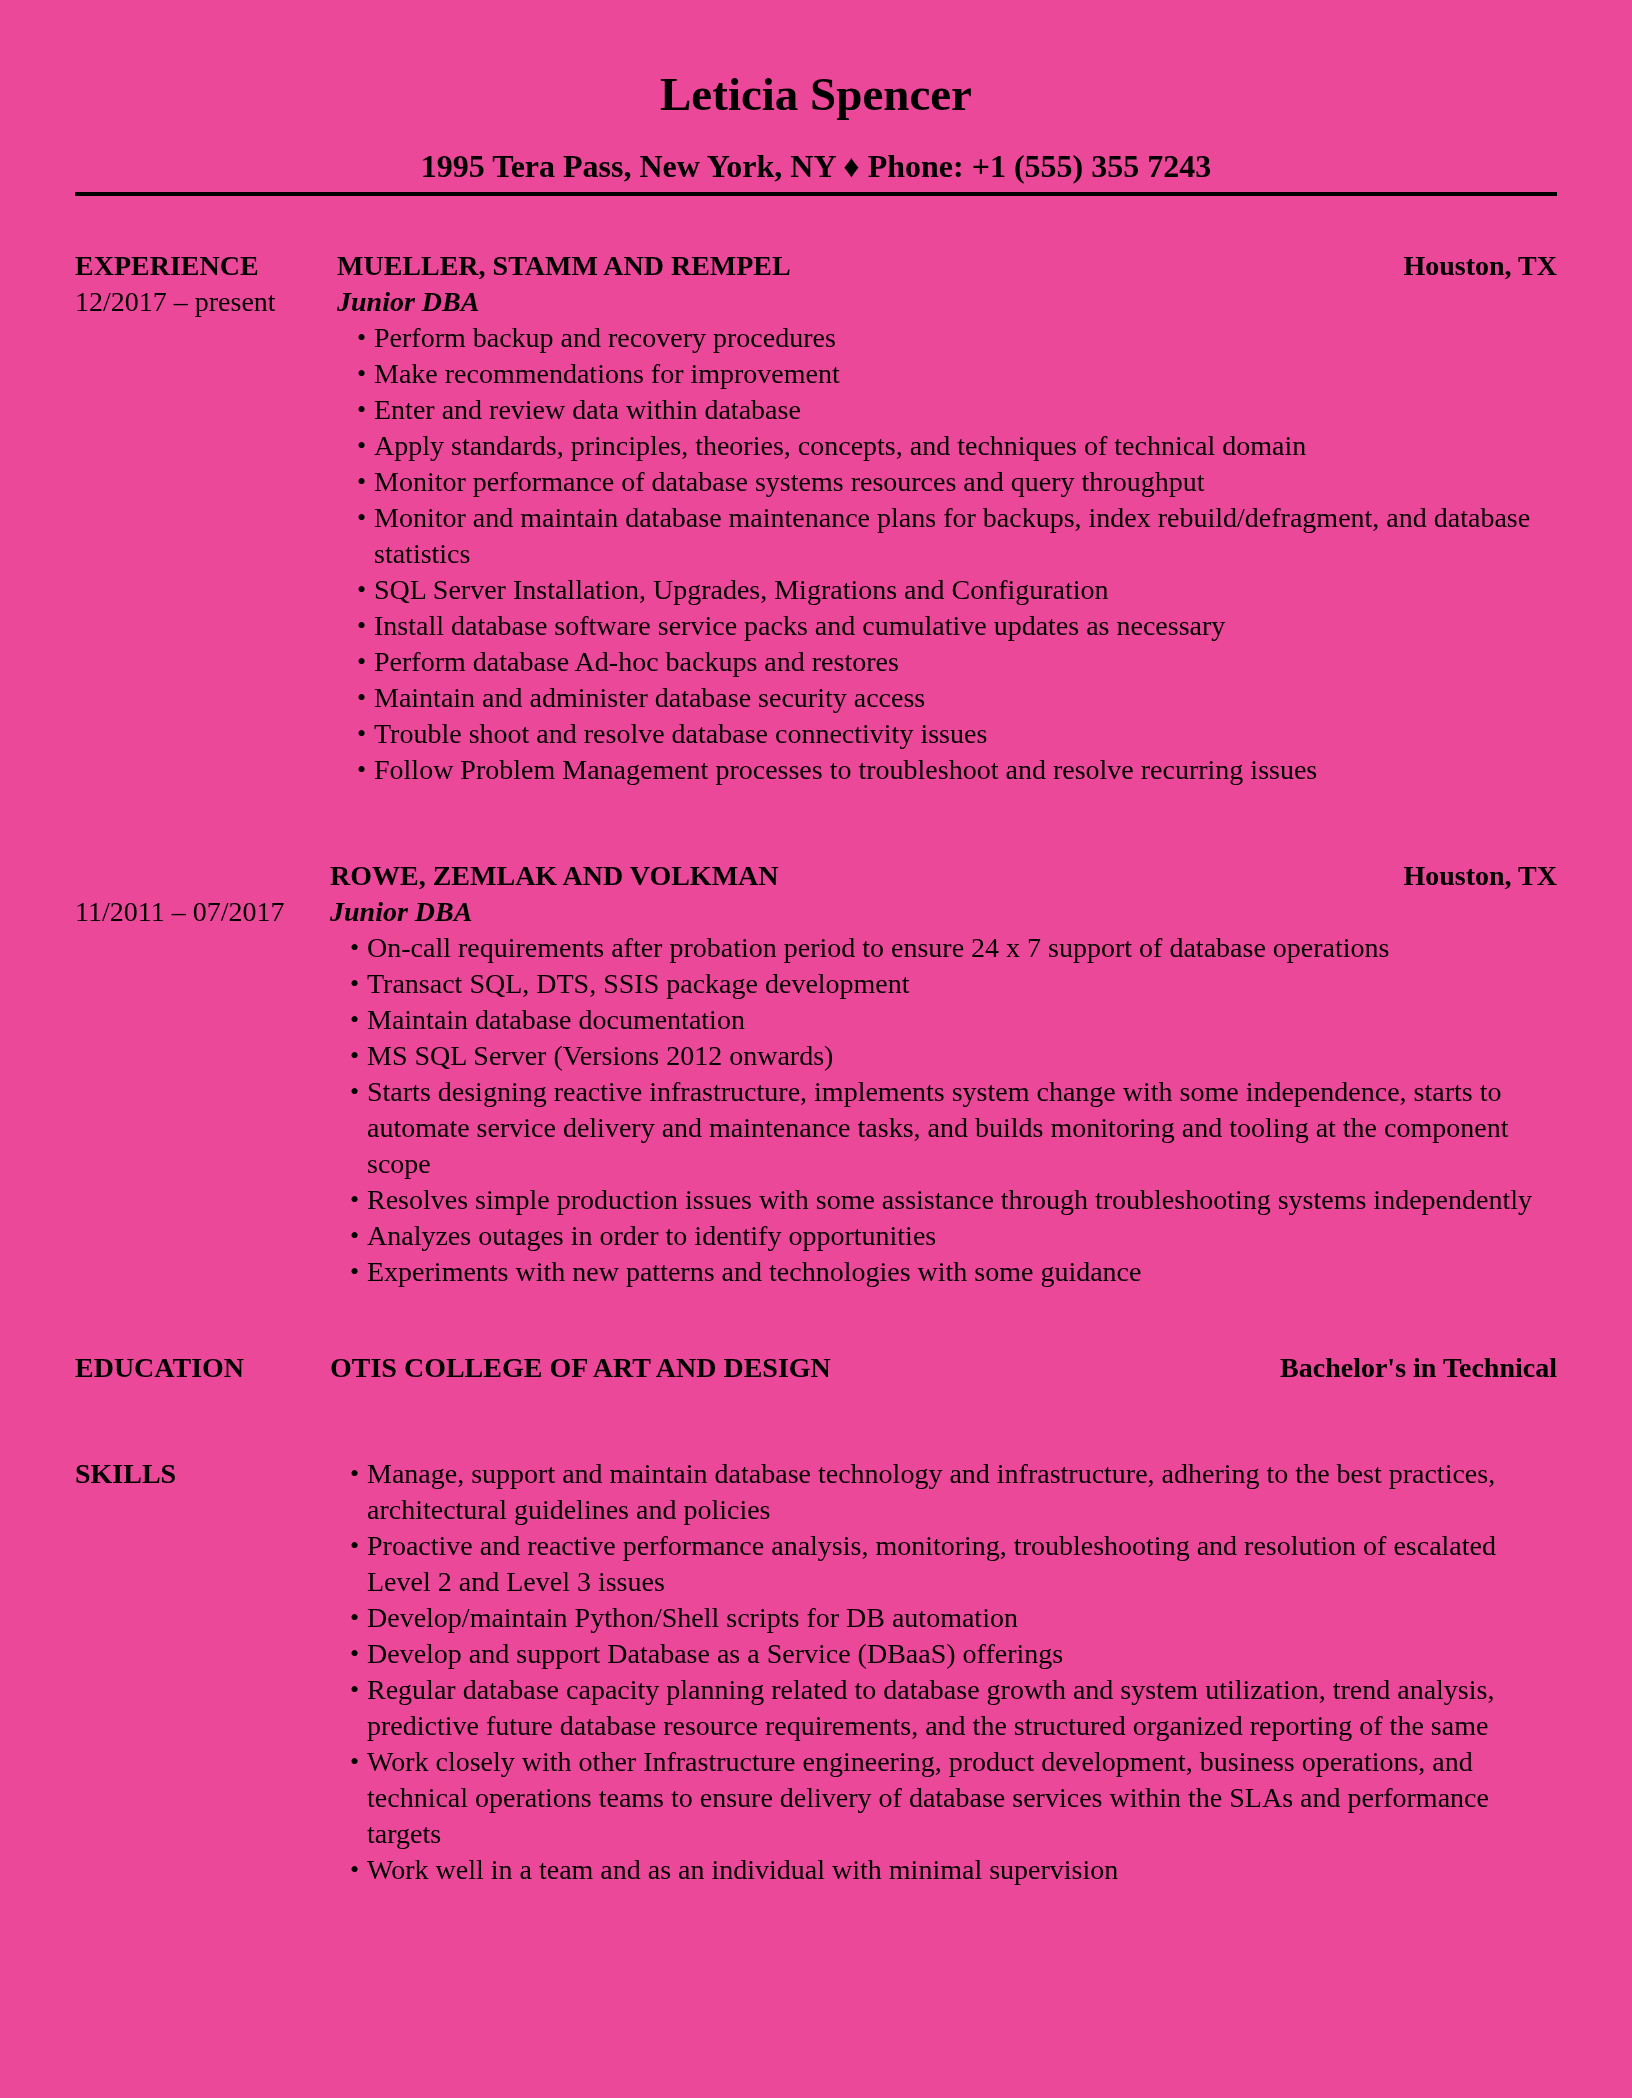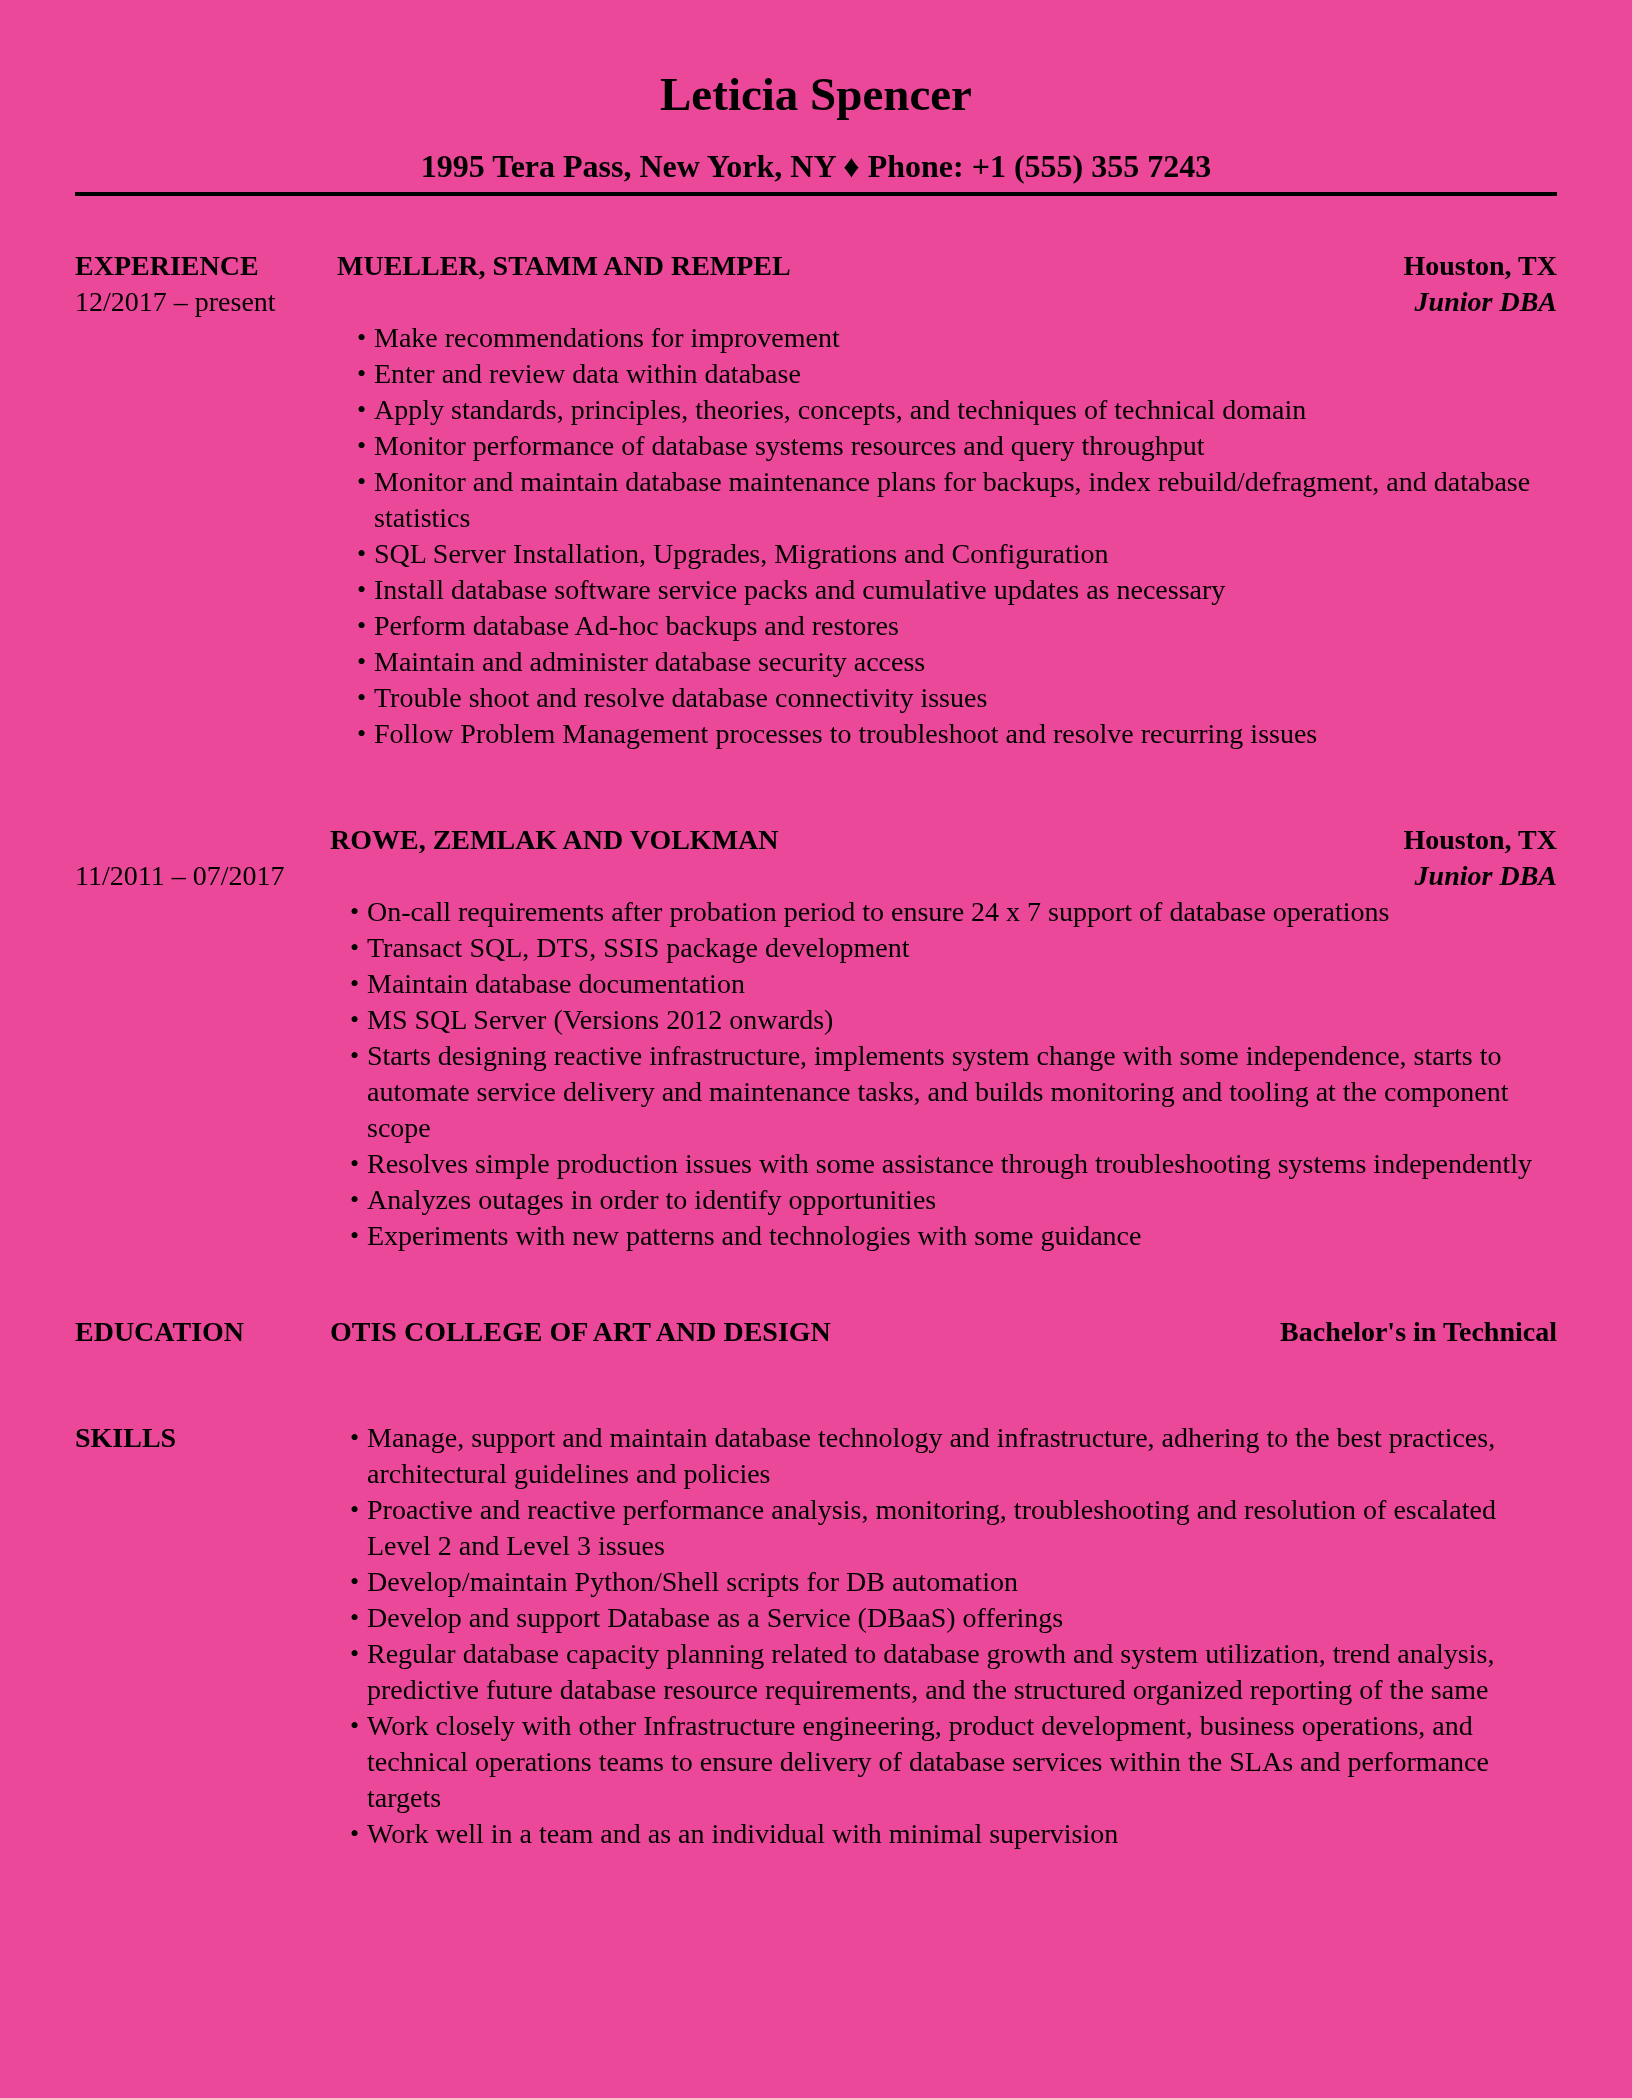--- a/index.html
+++ b/index.html
@@ -44,21 +44,20 @@
   .date-offset   { padding-top: 36px; }
   .job-header {
     display: flex;
     justify-content: space-between;
     font-weight: bold;
     align-items: center;
   }
   .job-title {
     font-weight: bold;
     font-style: italic;
-    text-align: right;
   }
   ul.bullets {
     margin: 0;
     padding: 0;
     list-style: none;
   }
   ul.bullets li {
     position: relative;
     padding-left: 37px;
   }
@@ -83,20 +82,21 @@
       <div class="section-label">EXPERIENCE</div>
       <div class="date">12/2017 – present</div>
     </div>
     <div>
       <div class="job-header">
         <span>MUELLER, STAMM AND REMPEL</span>
         <span>Houston, TX</span>
       </div>
       <div class="job-title">Junior DBA</div>
       <ul class="bullets">
+          <li>Perform backup and recovery procedures</li>
           <li>Make recommendations for improvement</li>
           <li>Enter and review data within database</li>
           <li>Apply standards, principles, theories, concepts, and techniques of technical domain</li>
           <li>Monitor performance of database systems resources and query throughput</li>
           <li>Monitor and maintain database maintenance plans for backups, index rebuild/defragment, and database statistics</li>
           <li>SQL Server Installation, Upgrades, Migrations and Configuration</li>
           <li>Install database software service packs and cumulative updates as necessary</li>
           <li>Perform database Ad-hoc backups and restores</li>
           <li>Maintain and administer database security access</li>
           <li>Trouble shoot and resolve database connectivity issues</li>

